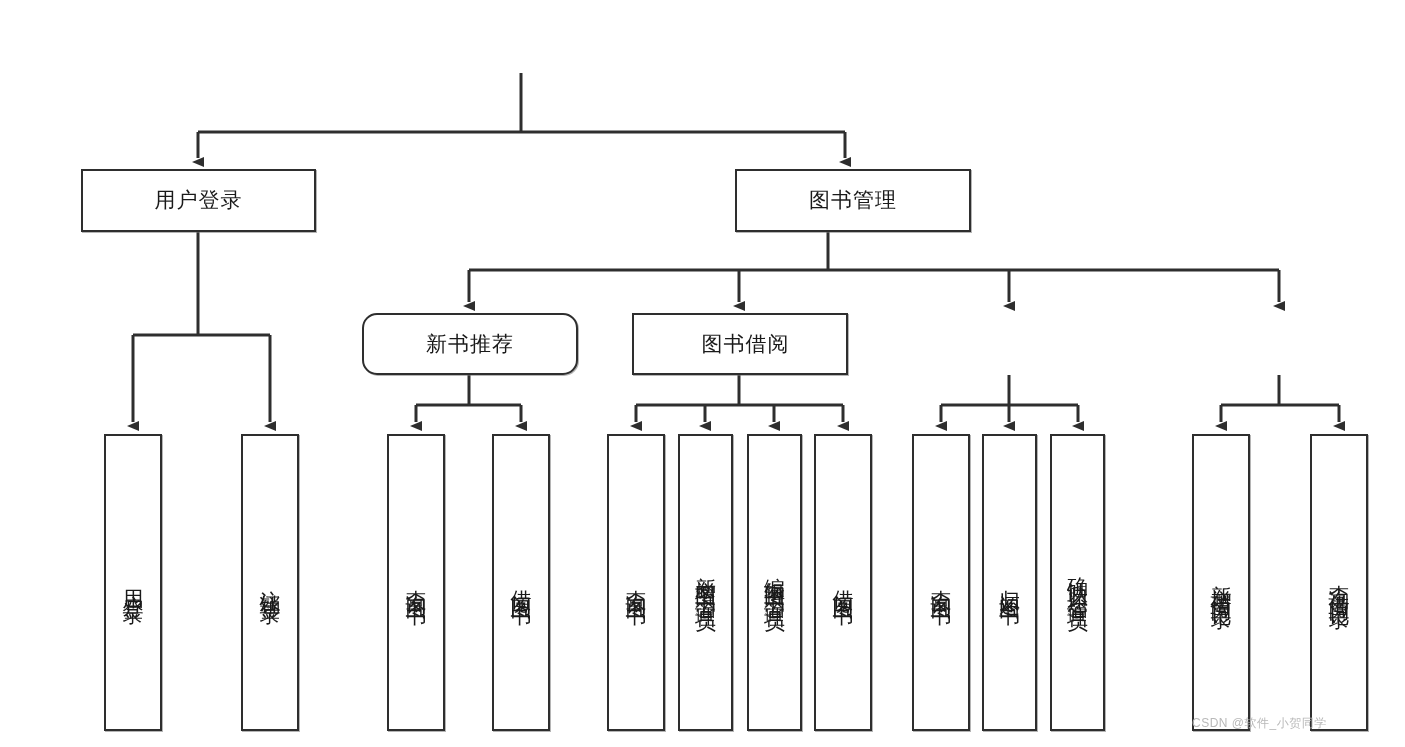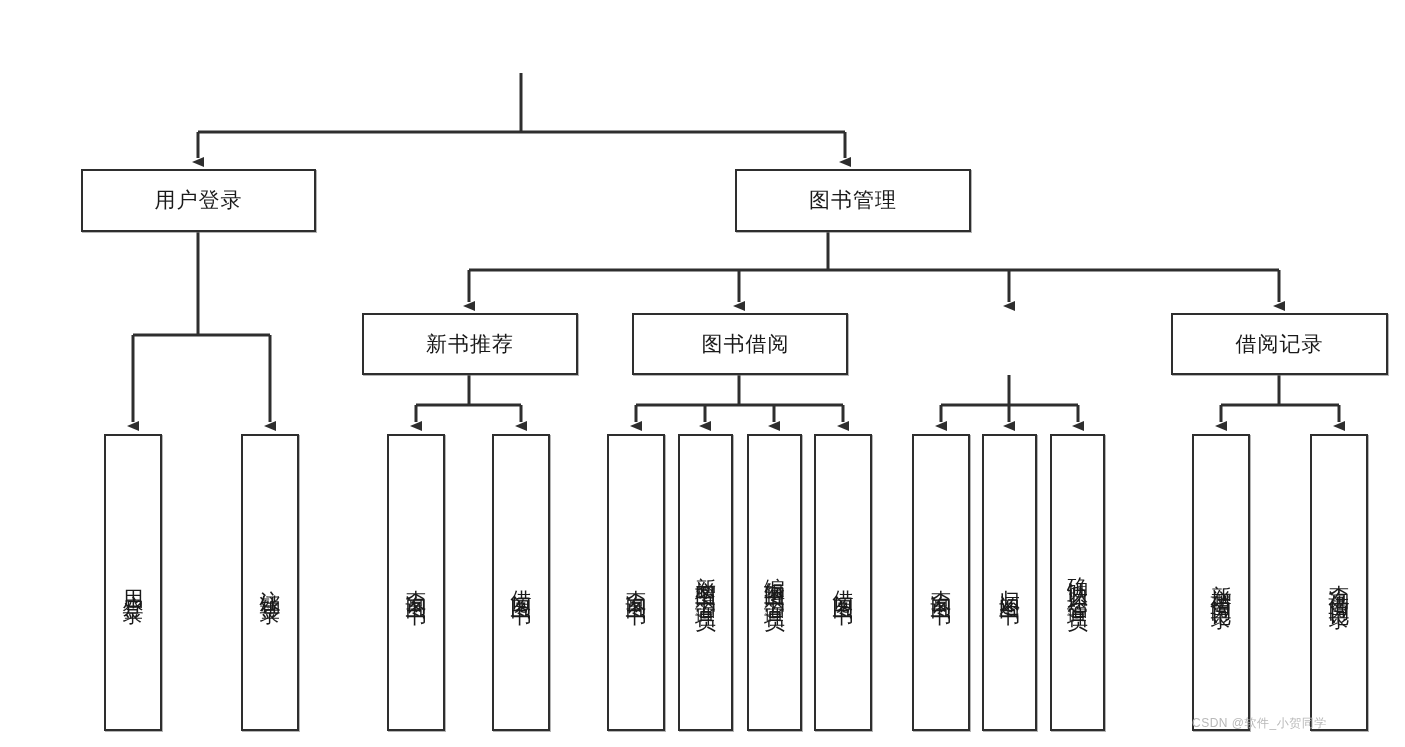--- a/index.html
+++ b/index.html
@@ -132,28 +132,25 @@
   </svg>
 
 
   <div class="node horiz" style="left:81px; top:169px; width:235px; height:63px;">
     <span class="label">用户登录</span>
   </div>
   <div class="node horiz" style="left:711px; top:169px; width:236px; height:63px;margin-left:24px;">
     <span class="label">图书管理</span>
   </div>
 
-  <div class="node horiz" style="left:362px; top:313px; width:216px; height:62px;">
+  <div class="node horiz" style="left:362px; top:313px; width:216px; height:62px;border-radius:15px;">
     <span class="label">新书推荐</span>
   </div>
   <div class="node horiz" style="left:632px; top:313px; width:216px; height:62px;padding-left:11px;">
     <span class="label">图书借阅</span>
-  </div>
-  <div class="node horiz" style="left:1171px; top:313px; width:217px; height:62px;">
-    <span class="label">借阅记录</span>
   </div>
 
   <div class="node vert" style="left:104px; top:434px; width:58px; height:297px;">
     <span class="label">用户登录</span>
   </div>
   <div class="node vert" style="left:241px; top:434px; width:58px; height:297px;">
     <span class="label">注销登录</span>
   </div>
 
   <div class="node vert" style="left:387px; top:434px; width:58px; height:297px;">

